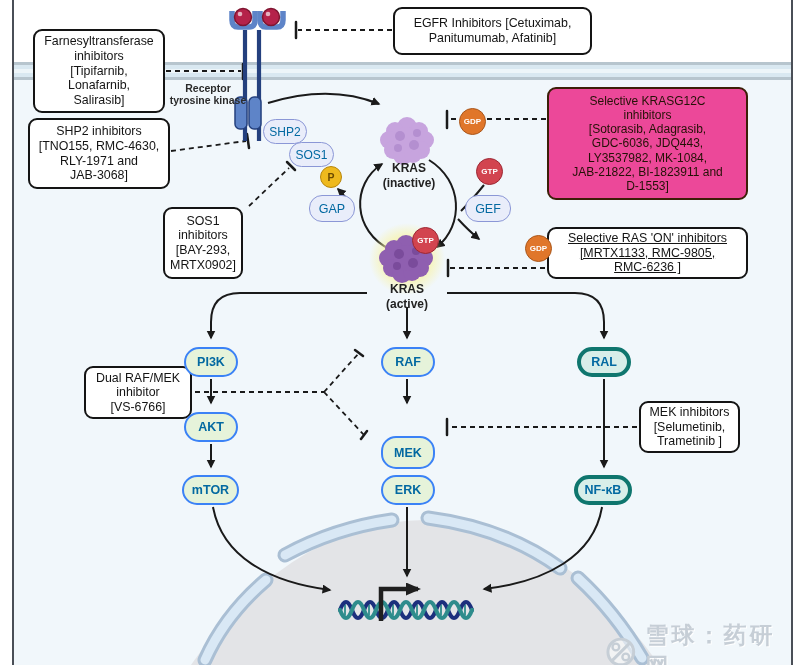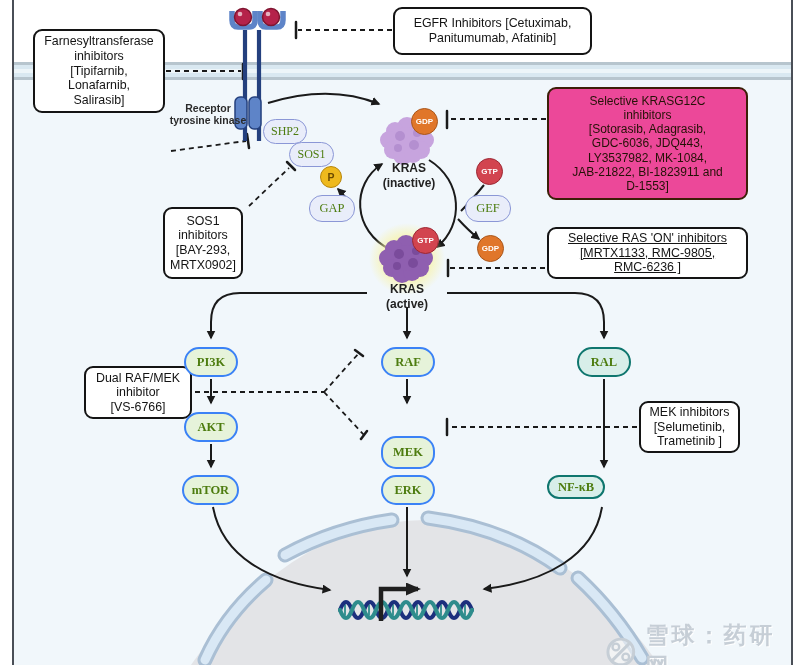--- a/index.html
+++ b/index.html
@@ -11,32 +11,32 @@
   .membrane{left:13px;top:62px;width:779px;height:18px;
     background:linear-gradient(to bottom,#b7c5ce 0 3px,#d9e8f1 3px 7px,#edf5f9 7px 11px,#d9e8f1 11px 15px,#b7c5ce 15px 18px);}
   .frame{top:0;width:2px;height:665px;background:#4a4f57;}
   
   .ibox{display:flex;align-items:center;justify-content:center;text-align:center;
     white-space:pre-line;background:#fff;border:2.2px solid #141414;border-radius:9px;
     font-size:12.4px;line-height:1.18;color:#141414;padding:4px 6px;box-sizing:border-box;}
   .ibox-brown{background:#ec4899;border-color:#3c1f07;color:#241206;font-size:12px;}
   
   .pill{display:flex;align-items:center;justify-content:center;border-radius:15px;
-    font-size:12.5px;font-weight:600;color:#4d7c0f;box-sizing:border-box;font-family:Liberation Serif, serif;}
+    font-size:12.5px;font-weight:600;color:#0369a1;box-sizing:border-box;}
   .pill-green{background:#e6f3da;border:2px solid #3b82f6;}
-  .pill-teal{background:#d8eee9;border:2px solid #0f766e;}
+  .pill-teal{background:#d8eee9;border:4px solid #0f766e;}
   .pill-lav{background:#e9edfa;border:1.8px solid #8b97d6;border-radius:13px;font-weight:500;}
   
   .mol{display:flex;align-items:center;justify-content:center;border-radius:50%;
     font-weight:bold;box-sizing:border-box;}
-  .mol-gdp{width:27px;height:27px;background:#e0762a;border:1.5px solid #a9561a;color:#fff;font-size:8px;}
+  .mol-gdp{width:27px;height:27px;background:#e0762a;border:1.5px solid #a9561a;color:#fff;font-size:8px;margin-left:48px;}
   .mol-gtp{width:27px;height:27px;background:#d2444f;border:1.5px solid #9c2733;color:#fff;font-size:8px;}
   .mol-p{width:22px;height:22px;background:#eeb91e;border:1.5px solid #b8860b;color:#6b4a00;font-size:10.5px;}
   .kras-label{white-space:pre-line;text-align:center;font-size:12px;font-weight:bold;color:#222;line-height:1.25;}
-  .rtk-label{white-space:pre-line;text-align:center;font-size:10.5px;font-weight:bold;color:#2b2b2b;line-height:1.15;margin-top:20px;}
+  .rtk-label{white-space:pre-line;text-align:center;font-size:10.5px;font-weight:bold;color:#2b2b2b;line-height:1.15;}
   .outcome{text-align:center;font-size:13.5px;font-weight:bold;color:#1a1a1a;}
   .watermark{display:flex;align-items:center;gap:6px;}
   .watermark-text{font-size:23px;font-weight:bold;color:#c6ced6;letter-spacing:3px;
     text-shadow:1px 1px 0 rgba(255,255,255,.95);}
 </style>
 </head>
 <body>
 
 <div id="stage">
 
@@ -191,20 +191,24 @@
       <path d="M340,610 Q346,626 352,610 Q358,594 364,610 Q370,626 376,610 Q382,594 388,610 Q394,626 400,610 Q406,594 412,610 Q418,626 424,610 Q430,594 436,610 Q442,626 448,610 Q454,594 460,610 Q466,626 472,610" stroke="#2e8c8c" stroke-width="4.2"></path>
     </g>
     <path d="M381,621 L381,589 L418,589" fill="none" stroke="#1f1f1f" stroke-width="4.5" marker-end="url(#ahBig)"></path>
   </svg>
 
   <div class="abs ibox" style="left:33px;top:29px;width:132px;height:84px;">Farnesyltransferase
 inhibitors
 [Tipifarnib,
 Lonafarnib,
 Salirasib]</div>
+  <div class="abs ibox" style="left:28px;top:118px;width:142px;height:71px;">SHP2 inhibitors
+[TNO155, RMC-4630,
+RLY-1971 and
+JAB-3068]</div>
   <div class="abs ibox" style="left:163px;top:207px;width:80px;height:72px;">SOS1
 inhibitors
 [BAY-293,
 MRTX0902]</div>
   <div class="abs ibox" style="left:393px;top:7px;width:199px;height:48px;">EGFR Inhibitors [Cetuximab,
 Panitumumab, Afatinib]</div>
   <div class="abs ibox ibox-brown" style="left:547px;top:87px;width:201px;height:113px;">Selective KRASG12C
 inhibitors
 [Sotorasib, Adagrasib,
 GDC-6036, JDQ443,
@@ -240,21 +244,21 @@
   <div class="abs kras-label" style="left:364px;top:282px;width:86px;">KRAS
 (active)</div>
 
   <div class="abs pill pill-green" style="left:184px;top:347px;width:54px;height:30px;">PI3K</div>
   <div class="abs pill pill-green" style="left:184px;top:412px;width:54px;height:30px;text-align:right;">AKT</div>
   <div class="abs pill pill-green" style="left:182px;top:475px;width:57px;height:30px;">mTOR</div>
   <div class="abs pill pill-green" style="left:381px;top:347px;width:54px;height:30px;">RAF</div>
   <div class="abs pill pill-green" style="left:381px;top:436px;width:54px;height:33px;">MEK</div>
   <div class="abs pill pill-green" style="left:381px;top:475px;width:54px;height:30px;">ERK</div>
   <div class="abs pill pill-teal" style="left:577px;top:347px;width:54px;height:30px;">RAL</div>
-  <div class="abs pill pill-teal" style="left:547px;top:475px;width:58px;height:24px;">NF-κB</div>
+  <div class="abs pill pill-teal" style="left:574px;top:475px;width:58px;height:30px;">NF-κB</div>
 
 
   <div class="abs watermark" style="left:602px;top:620px;">
     <svg width="38" height="40" viewBox="0 0 38 40">
       <circle cx="19" cy="21" r="13" fill="rgba(255,255,255,0.55)" stroke="#c6ced6" stroke-width="3"></circle>
       <path d="M10,30 L28,12" stroke="#c6ced6" stroke-width="3" stroke-linecap="round"></path>
       <circle cx="14" cy="16" r="3.4" fill="none" stroke="#c6ced6" stroke-width="2.4"></circle>
       <circle cx="24" cy="26" r="3.4" fill="none" stroke="#c6ced6" stroke-width="2.4"></circle>
     </svg>
     <span class="watermark-text">雪球：药研网</span>

